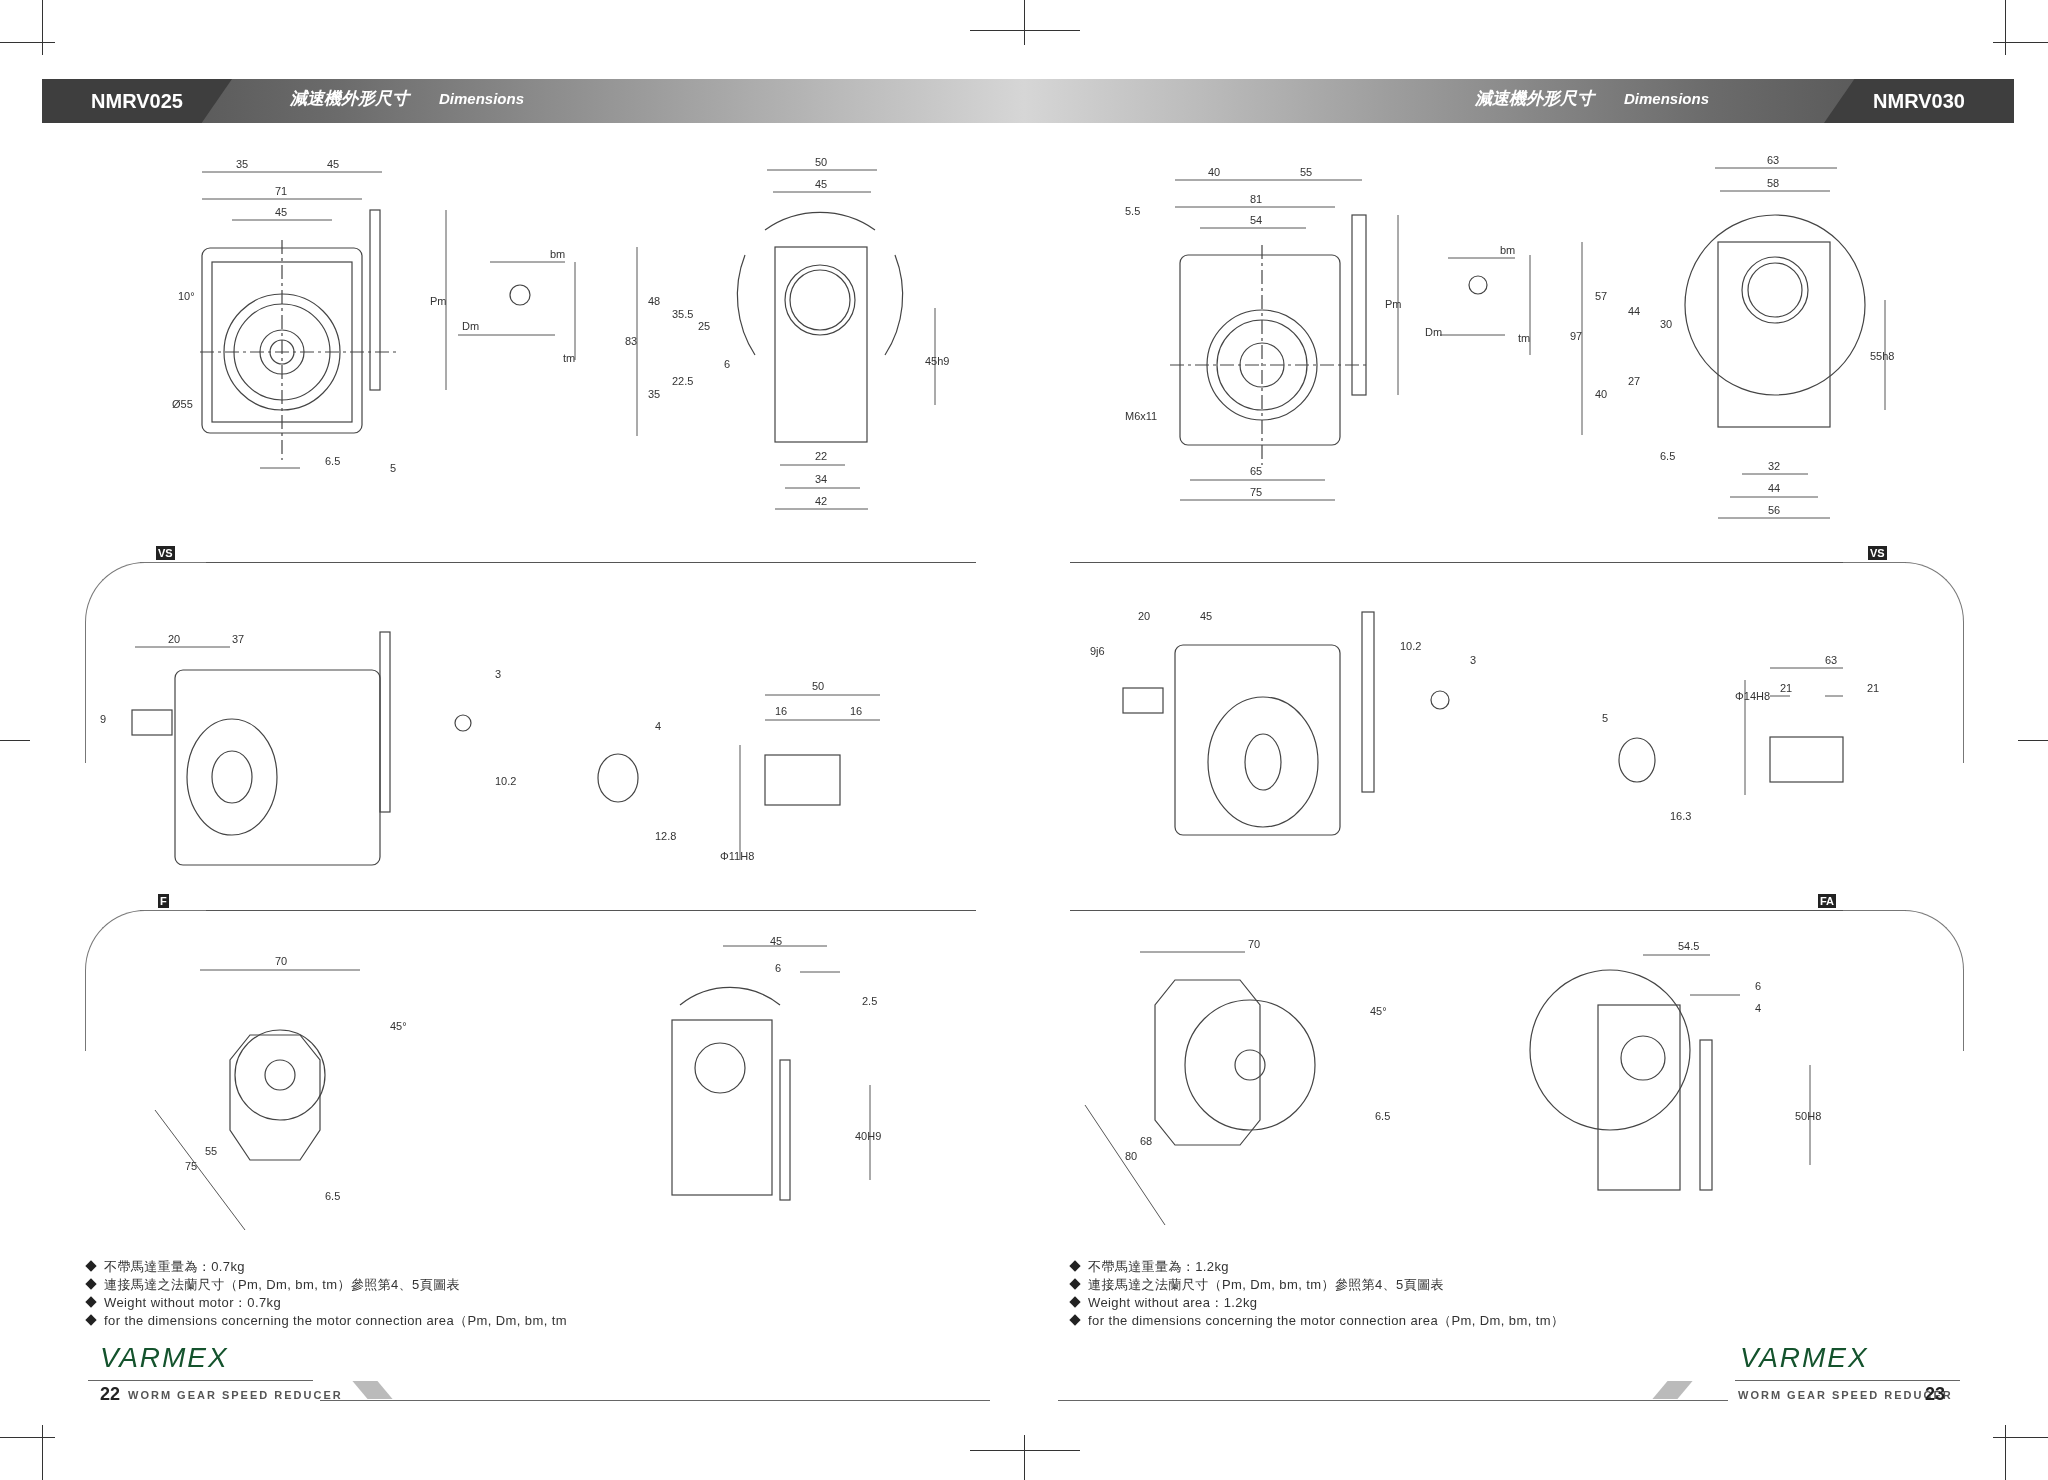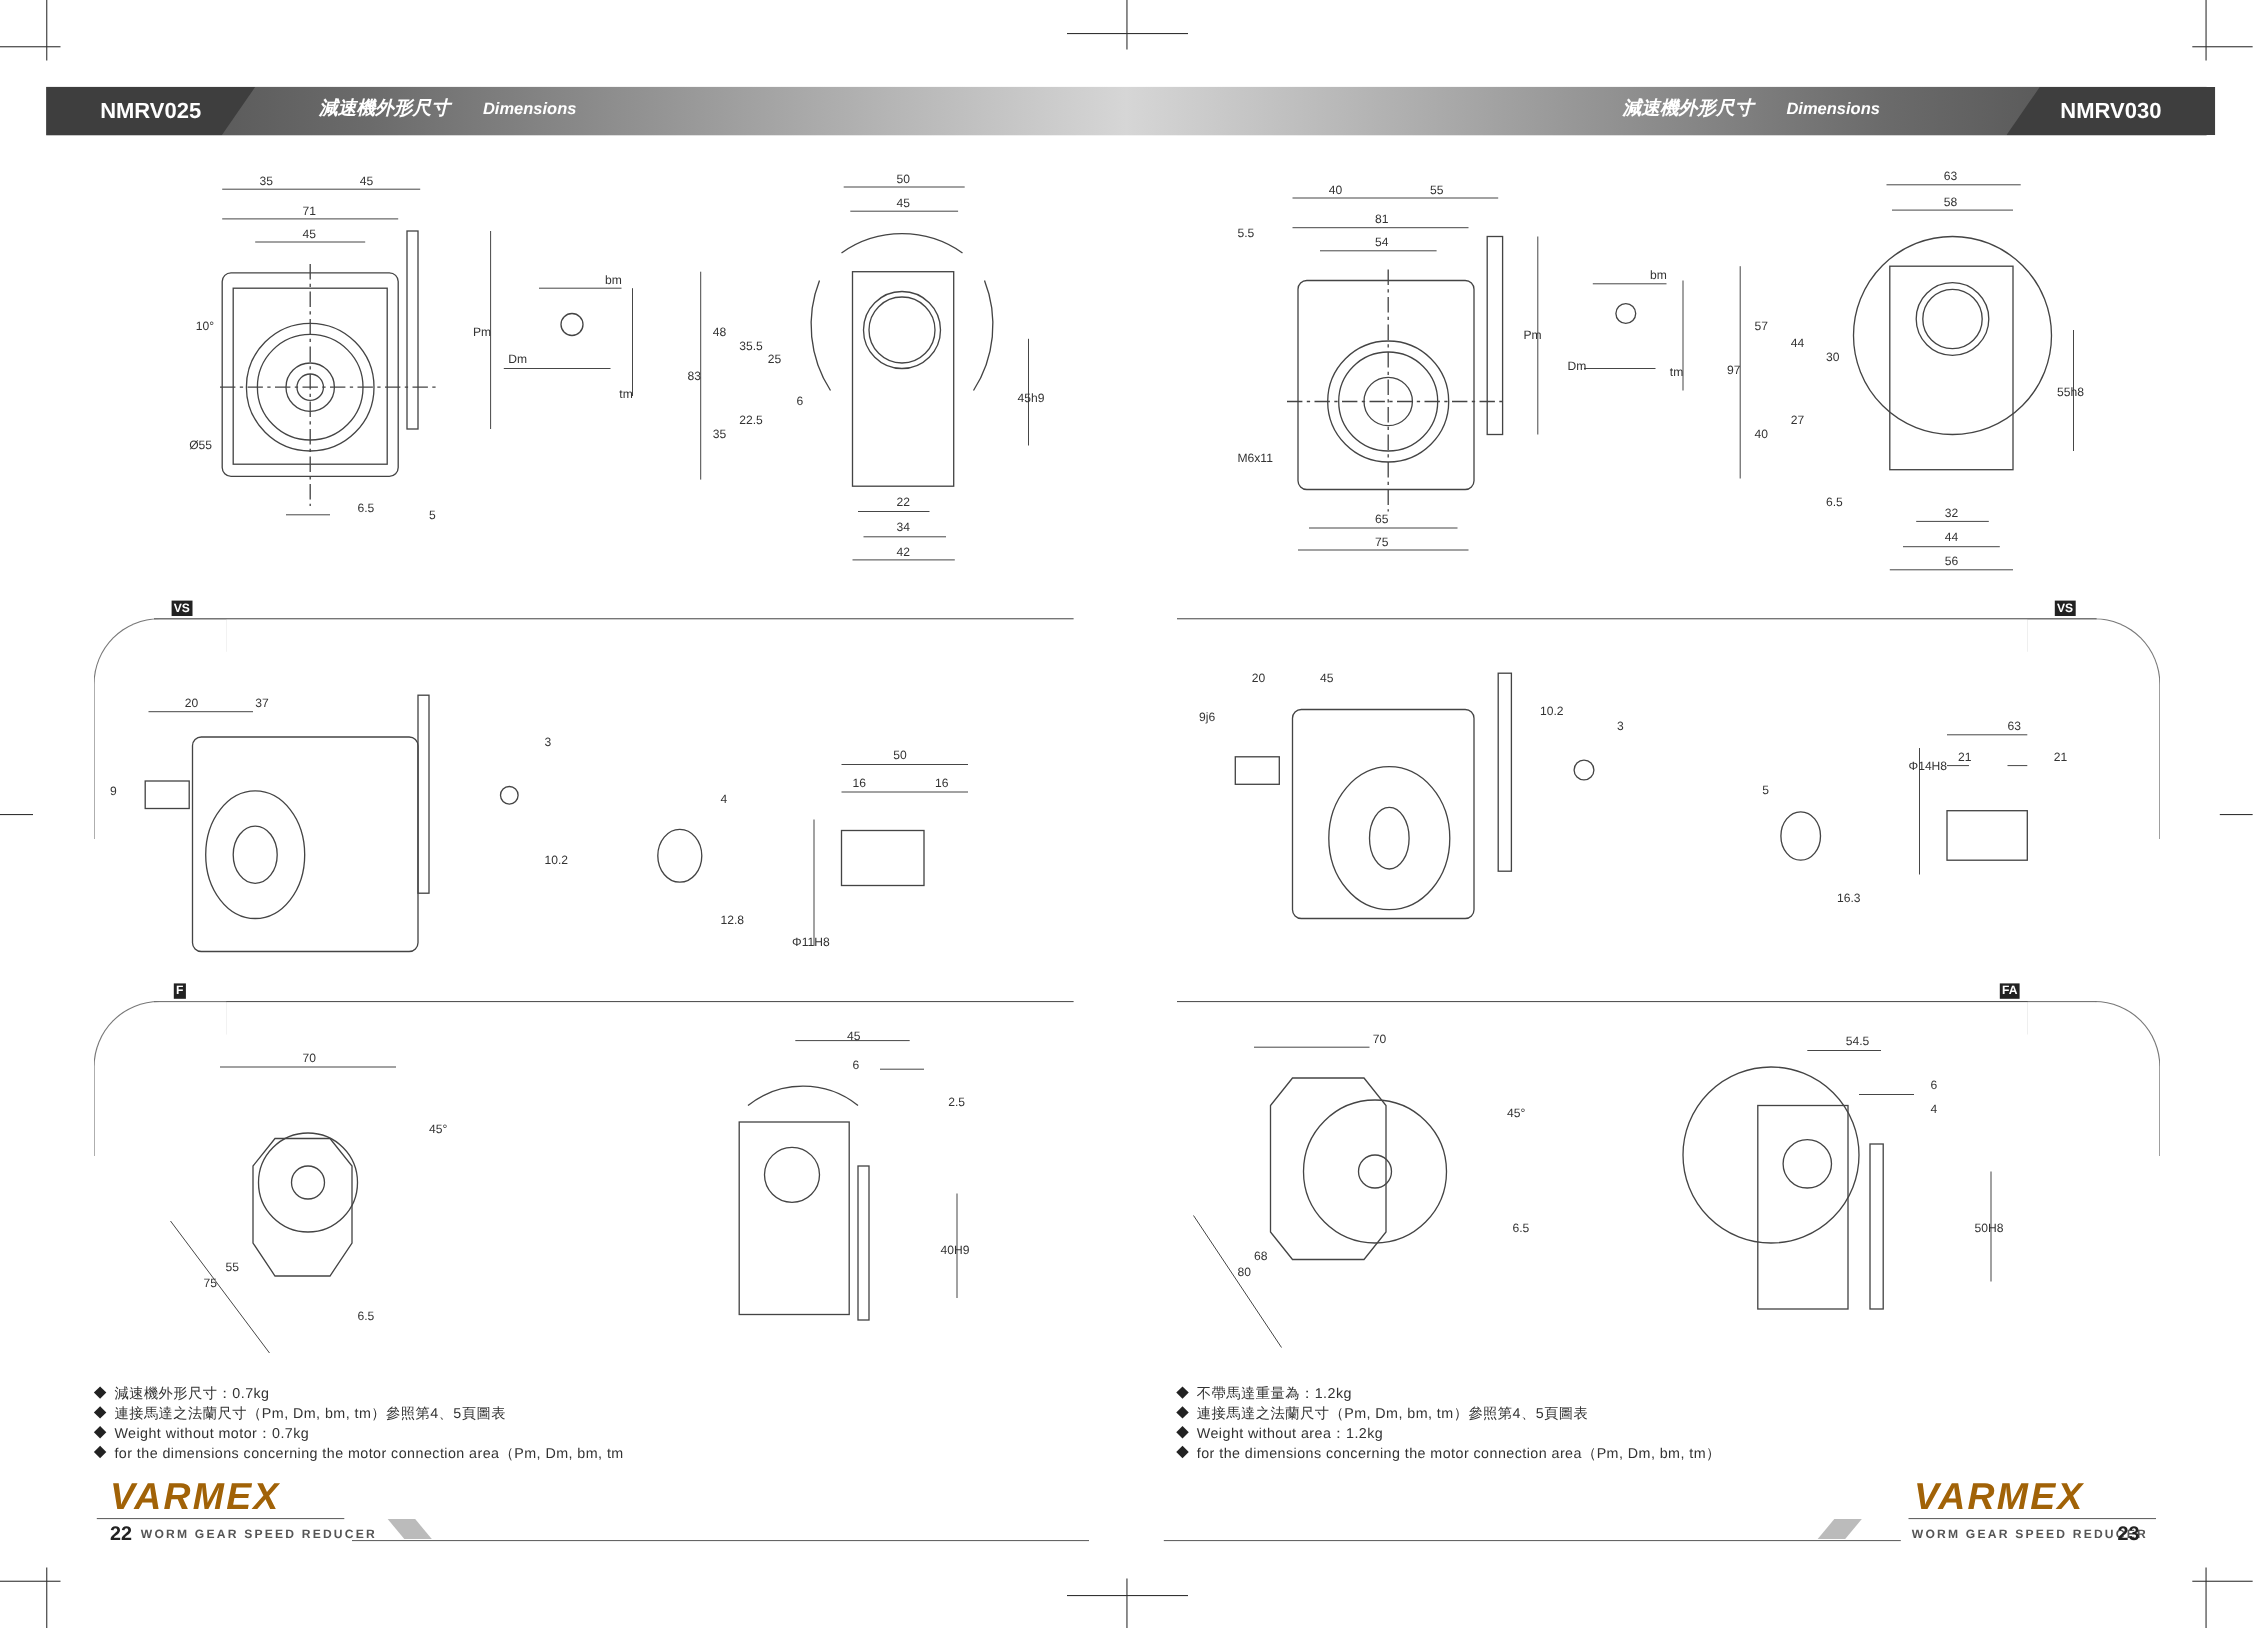--- a/index.html
+++ b/index.html
@@ -11,21 +11,21 @@
   .hdr-model.left{left:42px;clip-path:polygon(0 0,100% 0,84% 100%,0 100%);}
   .hdr-model.right{right:34px;clip-path:polygon(16% 0,100% 0,100% 100%,0 100%);}
   .hdr-text{position:absolute;top:87px;color:#fff;font-style:italic;font-weight:bold;font-size:15px;}
   .hdr-text .cn{font-size:17px;margin-right:30px;}
   .tag{position:absolute;background:#222;color:#fff;font-weight:bold;font-size:11px;padding:1px 2px;}
   .sep{position:absolute;height:1px;background:#555;}
   .arc{position:absolute;border:1.5px solid #777;}
   .note{position:absolute;font-size:13px;color:#333;letter-spacing:0.4px;line-height:18px;}
   .note .row{white-space:nowrap;}
   .note .dia{display:inline-block;width:8px;height:8px;background:#222;transform:rotate(45deg);margin-right:9px;vertical-align:1px;}
-  .logo{position:absolute;font-weight:700;font-style:italic;font-size:34px;color:#a16207;letter-spacing:2px;}
+  .logo{position:absolute;font-weight:400;font-style:italic;font-size:28px;color:#14532d;letter-spacing:2px;}
   .footer-line{position:absolute;height:1px;background:#666;}
   .foot-text{position:absolute;font-size:11px;font-weight:bold;letter-spacing:2px;color:#555;}
   .foot-num{position:absolute;font-size:18px;font-weight:bold;color:#222;}
   .crop{position:absolute;background:#333;}
   svg text{font-family:"Liberation Sans",sans-serif;font-size:11px;fill:#333;}
   .draw line,.draw rect,.draw circle,.draw path,.draw ellipse{stroke:#444;fill:none;stroke-width:1.2;}
   .dim line{stroke:#444;stroke-width:0.9;}
   .center{stroke-dasharray:14 4 3 4;}
 </style>
 </head>
@@ -320,21 +320,21 @@
   <text x="1140" y="1145">68</text>
   <text x="1125" y="1160">80</text>
   <text x="1375" y="1120">6.5</text>
   <text x="1678" y="950">54.5</text>
   <text x="1755" y="990">6</text>
   <text x="1755" y="1012">4</text>
   <text x="1795" y="1120">50H8</text>
 </svg>
 
 <div class="note" style="left:87px;top:1258px">
-  <div class="row"><span class="dia"></span><span>減速機外形尺寸：0.7kg</span></div>
+  <div class="row"><span class="dia"></span><span>不帶馬達重量為：0.7kg</span></div>
   <div class="row"><span class="dia"></span><span>連接馬達之法蘭尺寸（Pm, Dm, bm, tm）參照第4、5頁圖表</span></div>
   <div class="row"><span class="dia"></span><span>Weight without motor：0.7kg</span></div>
   <div class="row"><span class="dia"></span><span>for the dimensions concerning the motor connection area（Pm, Dm, bm, tm</span></div>
 </div>
 <div class="note" style="left:1071px;top:1258px">
   <div class="row"><span class="dia"></span><span>不帶馬達重量為：1.2kg</span></div>
   <div class="row"><span class="dia"></span><span>連接馬達之法蘭尺寸（Pm, Dm, bm, tm）參照第4、5頁圖表</span></div>
   <div class="row"><span class="dia"></span><span>Weight without area：1.2kg</span></div>
   <div class="row"><span class="dia"></span><span>for the dimensions concerning the motor connection area（Pm, Dm, bm, tm）</span></div>
 </div>

